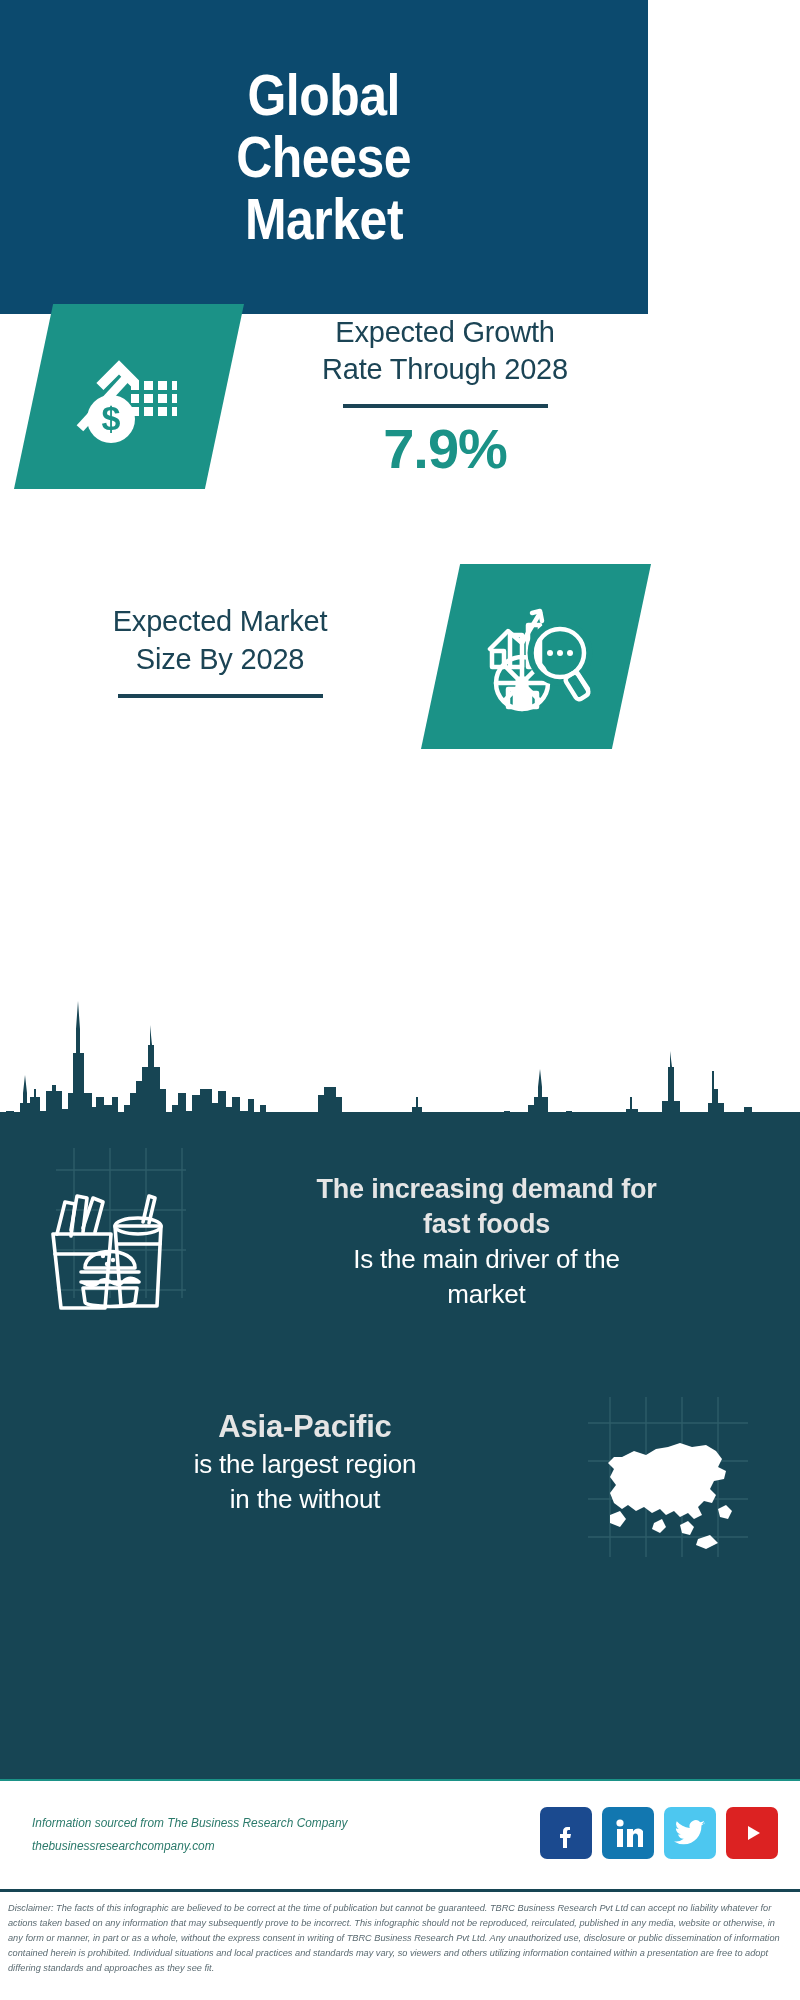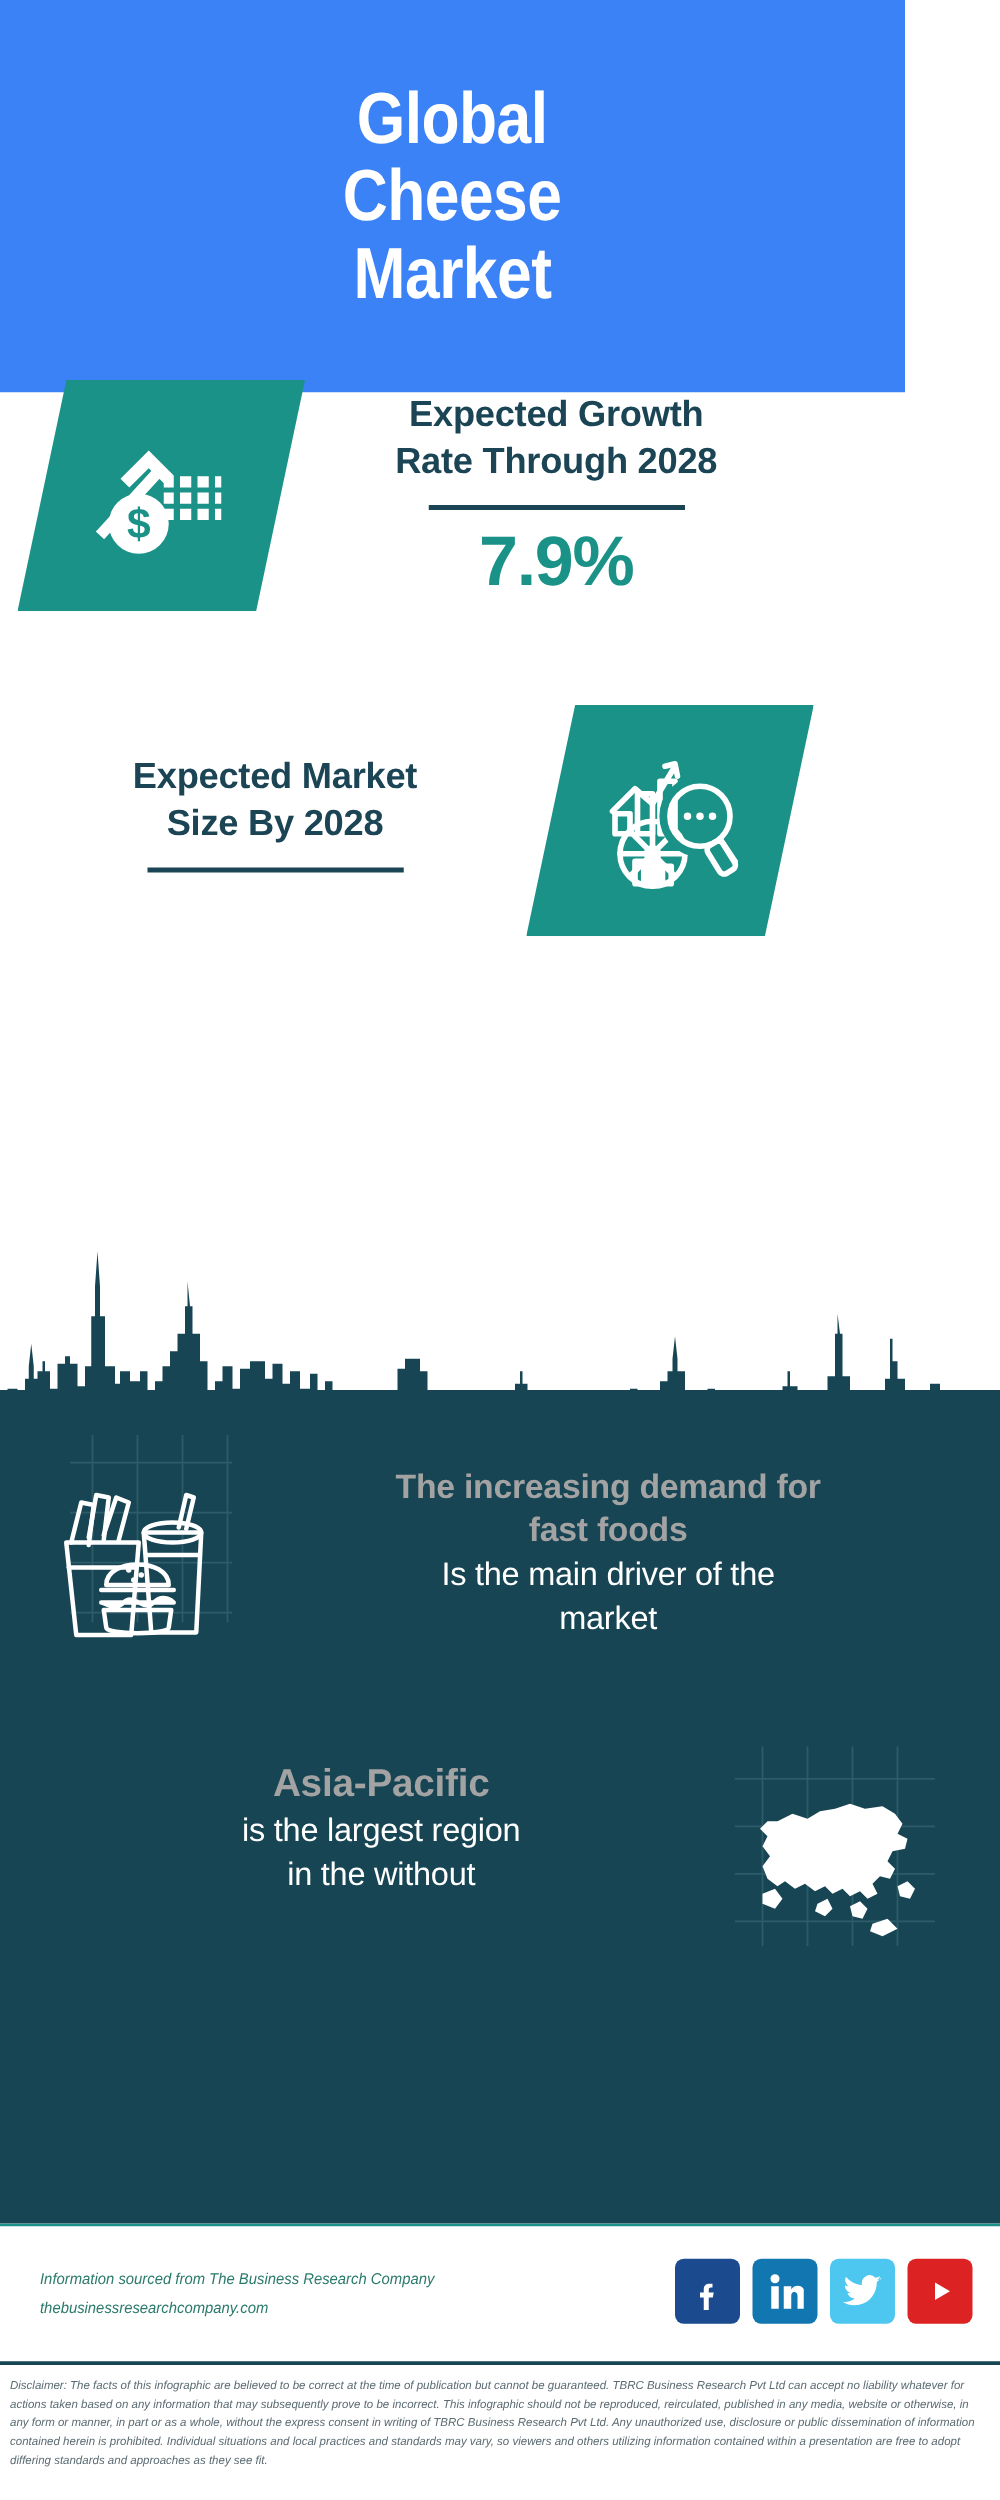--- a/index.html
+++ b/index.html
@@ -19,23 +19,23 @@
     height: 2000px;
     position: relative;
     background: #ffffff;
     box-sizing: border-box;
   }
 
   
   .header {
     position: absolute;
     left: 0; top: 0;
-    width: 724px;
+    width: 648px;
     height: 314px;
-    background: #3b82f6;
+    background: #0c4a6e;
     display: flex;
     flex-direction: column;
     align-items: center;
     justify-content: center;
   }
   .header-line {
     color: #ffffff;
     font-size: 58px;
     font-weight: bold;
     line-height: 1.07;
@@ -71,21 +71,21 @@
     align-items: center;
   }
 
   .stat-text {
     text-align: center;
     width: 330px;
   }
   .stat-title {
     color: #1b4455;
     font-size: 29px;
-    font-weight: bold;
+    font-weight: normal;
     line-height: 1.28;
     letter-spacing: -0.2px;
   }
   .divider-dark {
     width: 205px;
     height: 4px;
     background: #1b4455;
     margin: 16px auto 12px auto;
   }
   .stat-value {
@@ -123,21 +123,21 @@
 
   .fact-row {
     position: absolute;
     display: flex;
     align-items: flex-start;
   }
   .fact-text {
     text-align: center;
   }
   .fact-highlight {
-    color: #a3a3a3;
+    color: #e5e5e5;
     font-size: 27px;
     font-weight: bold;
     line-height: 1.3;
     letter-spacing: -0.2px;
   }
   .fact-sub {
     color: #ffffff;
     font-size: 26px;
     font-weight: normal;
     line-height: 1.35;

